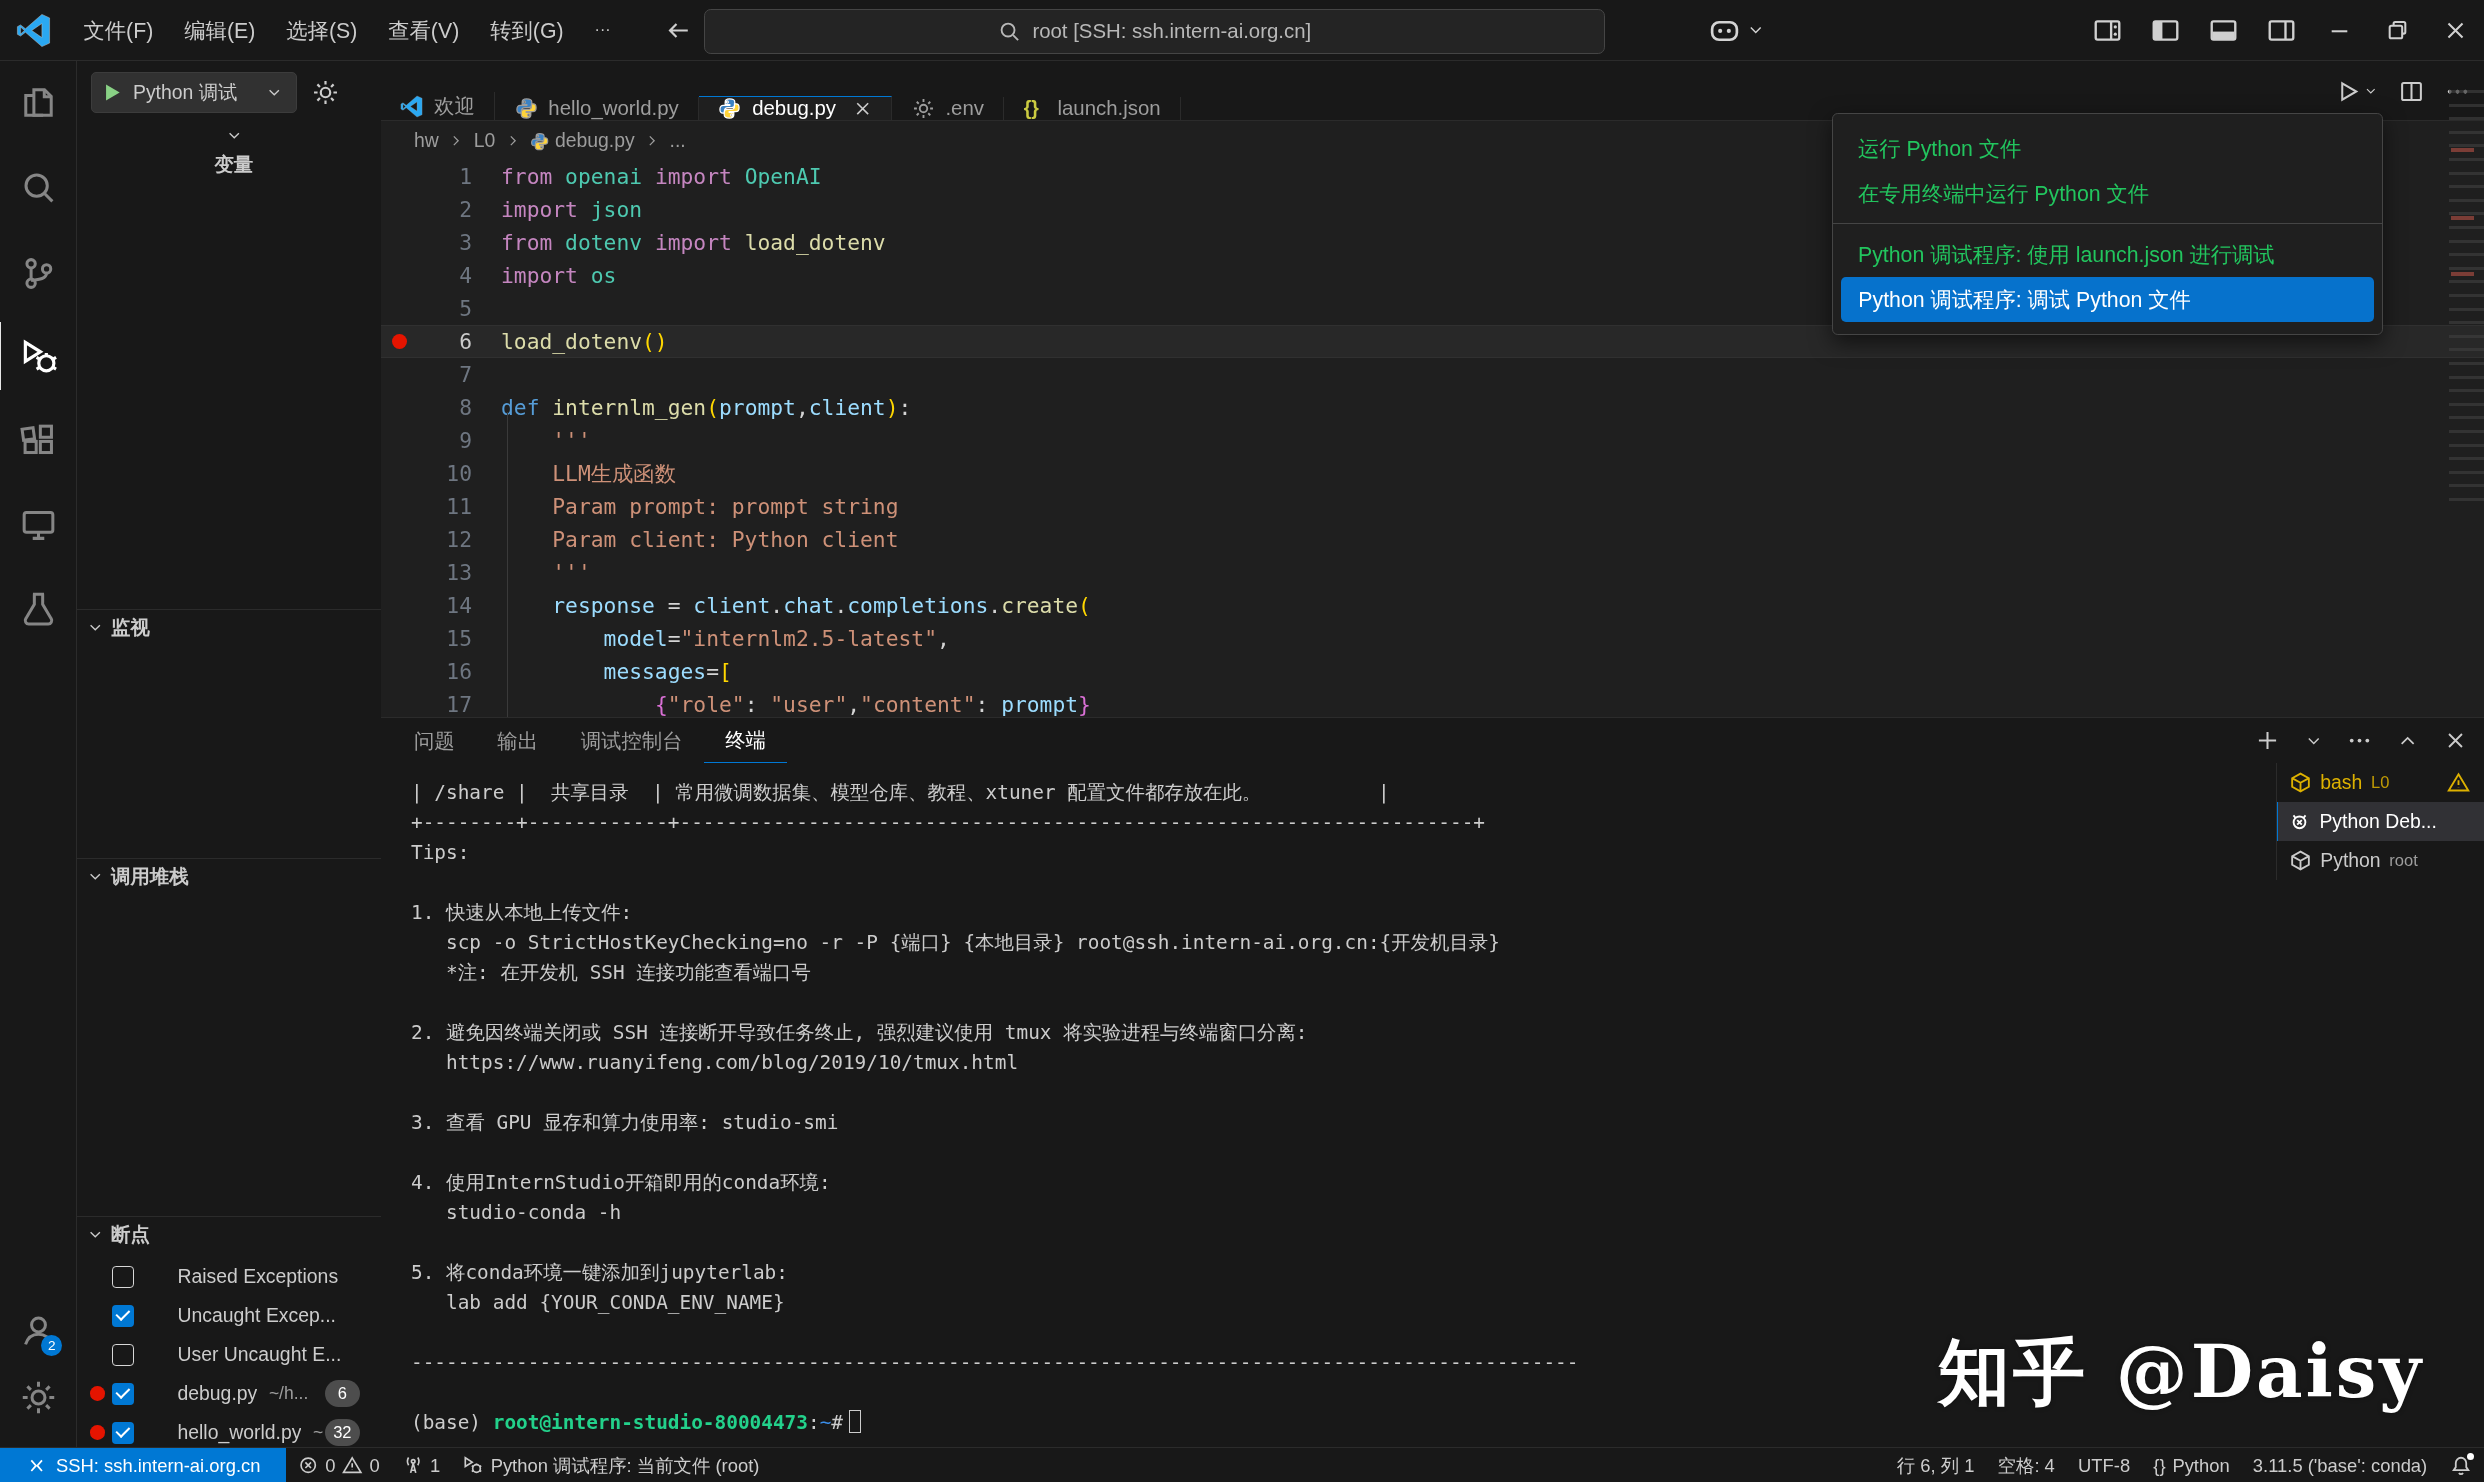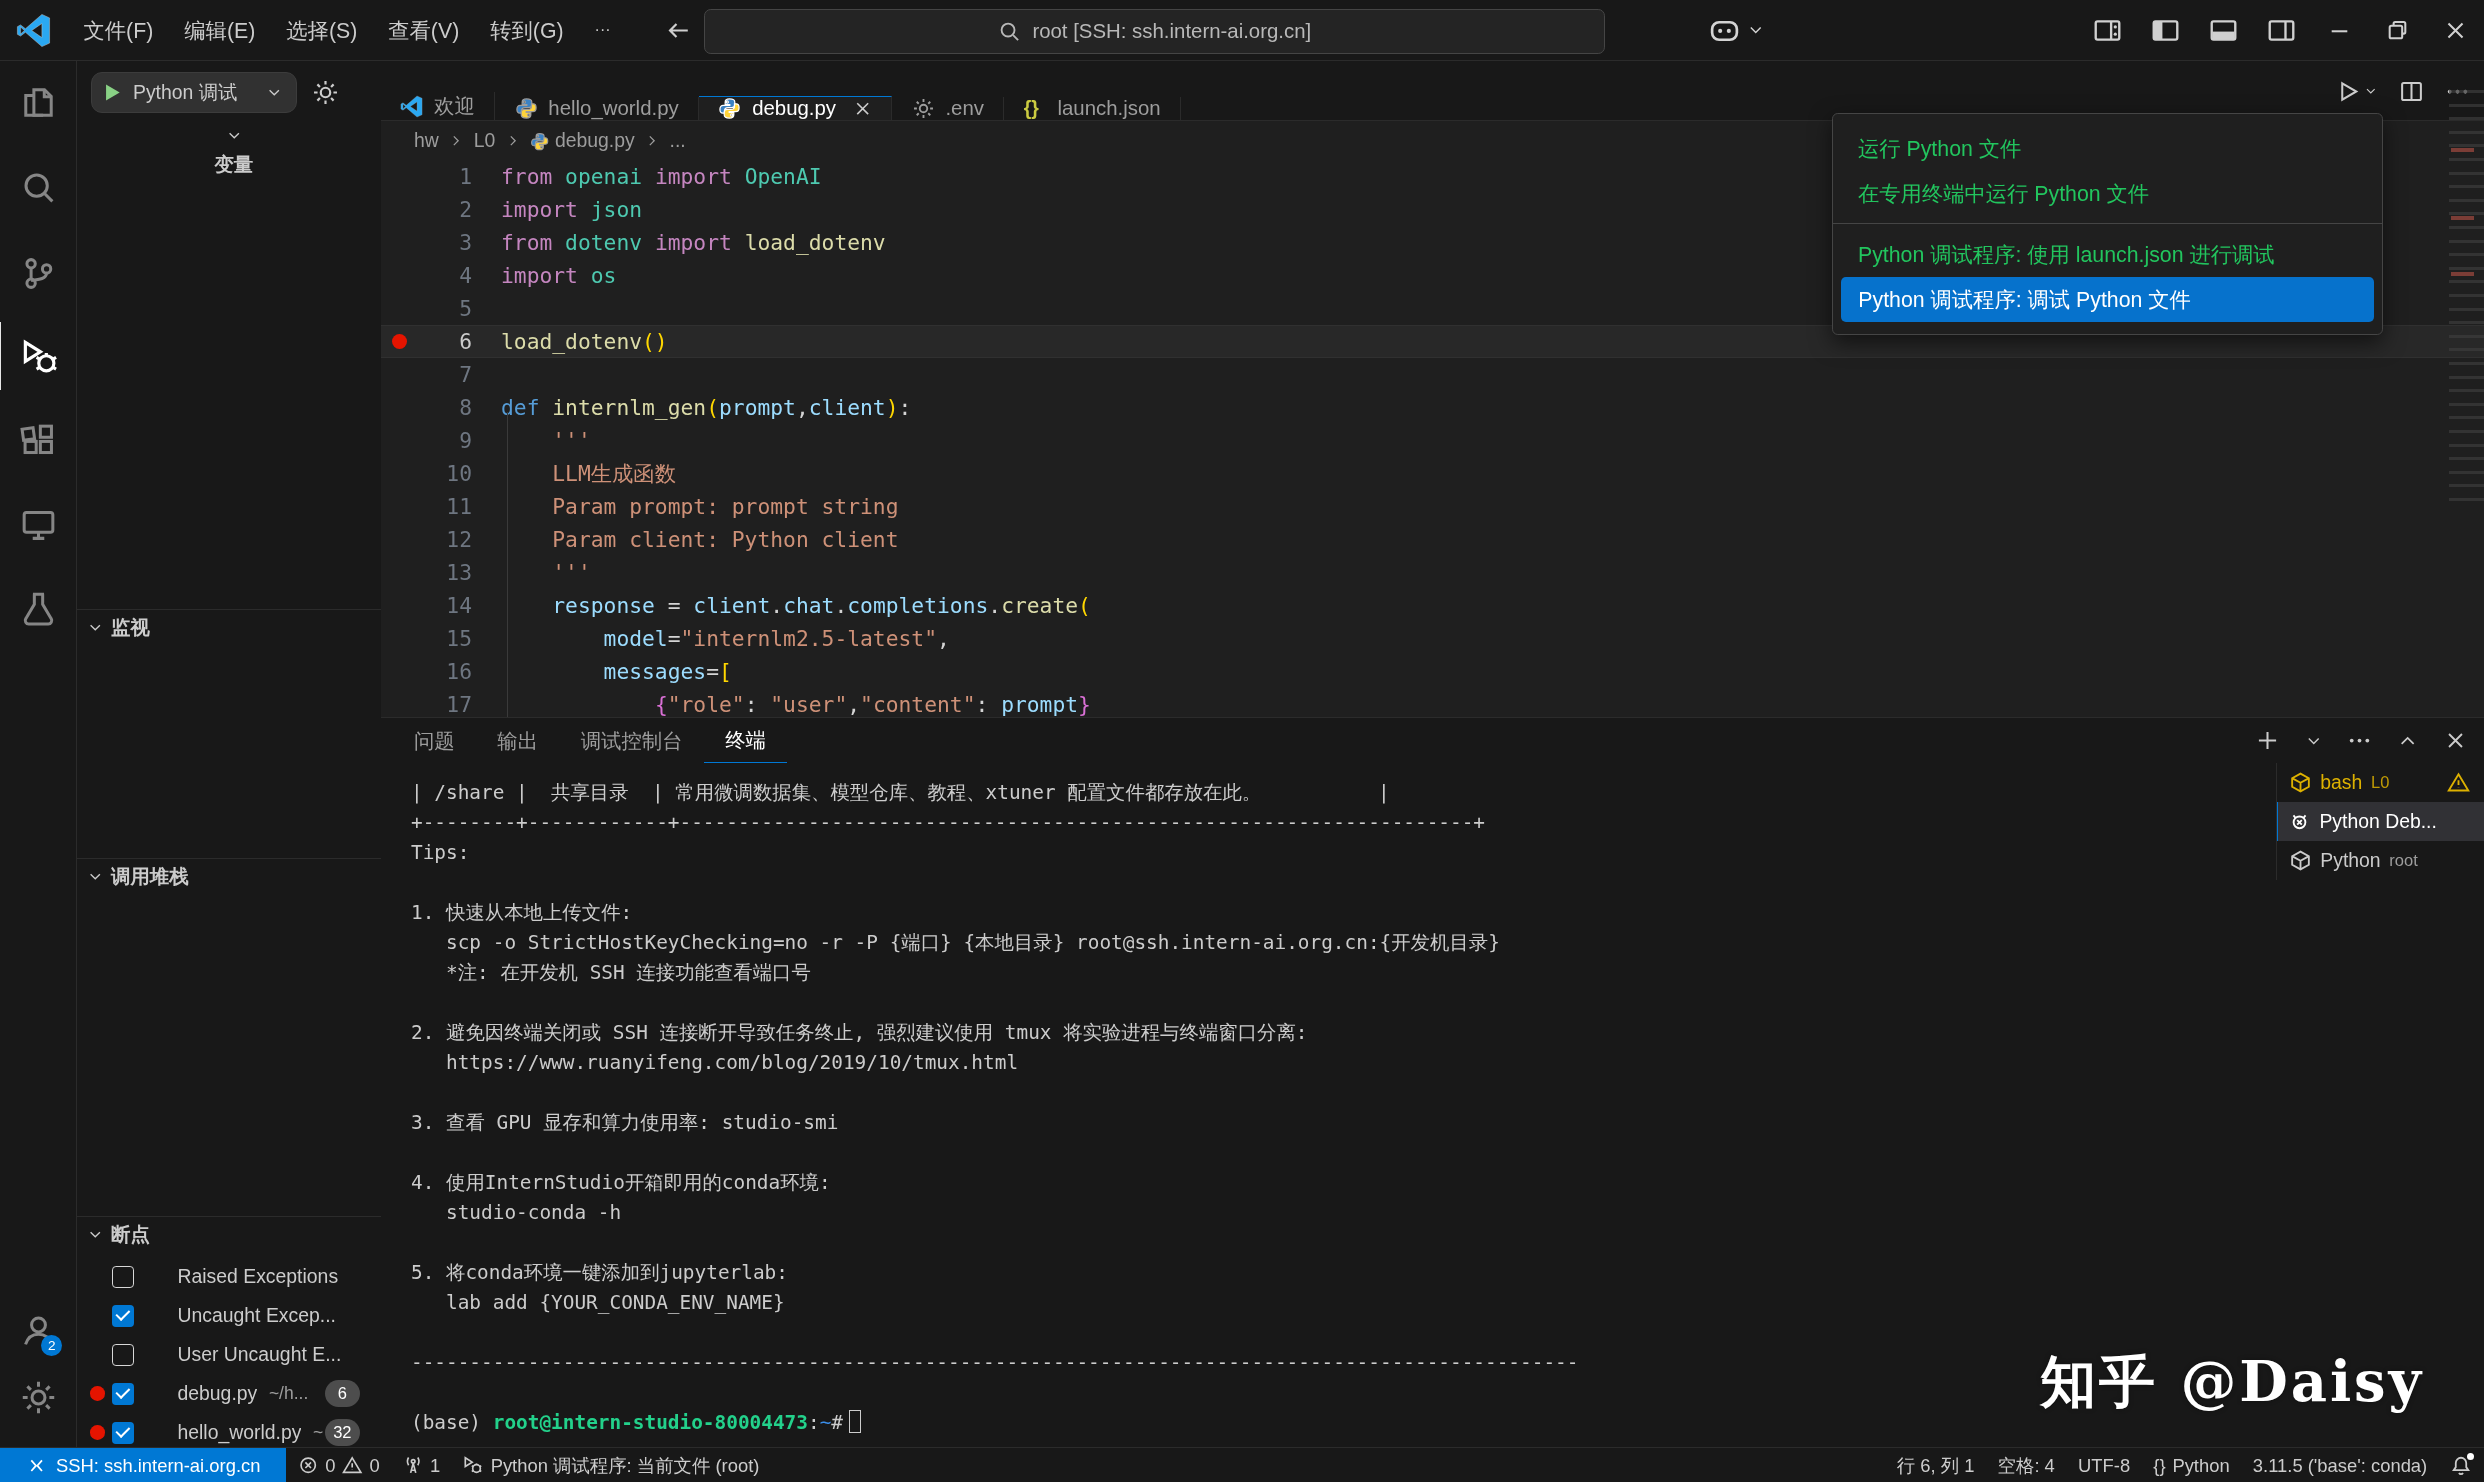--- a/index.html
+++ b/index.html
@@ -18,21 +18,21 @@
   .win-group{position:absolute;right:0;top:0;height:60px;display:flex;align-items:center;}
   .win-btn{width:58px;height:60px;display:flex;align-items:center;justify-content:center;color:#d0d0d0;}
   
   .activitybar{position:absolute;top:61px;left:0;width:76px;bottom:36px;background:#181818;border-right:1px solid #2b2b2b;}
   .ab-item{position:absolute;left:0;width:76px;height:68px;display:flex;align-items:center;justify-content:center;color:#868686;}
   .ab-item.active{color:#ffffff;border-left:1.9px solid #e7e7e7;}
   .ab-badge{position:absolute;right:13.6px;bottom:7.8px;min-width:21.3px;height:21.3px;border-radius:10.7px;background:#0078d4;color:#fff;font-size:13.6px;display:flex;align-items:center;justify-content:center;}
   
   .sidebar{position:absolute;top:61px;left:77px;width:304px;bottom:36px;background:#181818;border-right:1px solid #2b2b2b;font-size:19.4px;}
   .sb-toolbar{position:absolute;top:9.7px;left:13.6px;right:9.7px;height:43px;display:flex;align-items:center;gap:15.5px;}
-  .sb-config{width:206px;height:41px;background:#313131;border:1px solid #3c3c3c;border-radius:11px;display:flex;align-items:center;padding:0 9.7px;gap:8.7px;box-sizing:border-box;}
+  .sb-config{width:206px;height:41px;background:#313131;border:1px solid #3c3c3c;border-radius:5px;display:flex;align-items:center;padding:0 9.7px;gap:8.7px;box-sizing:border-box;}
   .sb-config .lbl{white-space:nowrap;overflow:hidden;width:124px;color:#cccccc;}
   .sec-header{position:absolute;left:0;right:0;height:36px;display:flex;align-items:center;gap:7.8px;padding-left:9.7px;font-weight:bold;color:#cccccc;border-top:1px solid #2b2b2b;box-sizing:border-box;}
   .sec-header.first{border-top:none;flex-direction:column;}
   .bp-rows{position:absolute;left:0;right:0;top:1196px;}
   .bp-row{height:39px;display:flex;align-items:center;font-size:19.4px;color:#cccccc;}
   .bp-dotslot{width:29px;display:flex;justify-content:center;margin-left:5.8px;flex:0 0 29px;}
   .red-dot{width:14.6px;height:14.6px;border-radius:50%;background:#e51400;}
   .cb{width:22px;height:22px;border-radius:3.9px;box-sizing:border-box;margin-right:10.7px;flex:0 0 22px;}
   .cb.un{border:1.9px solid #d7d7d7;background:transparent;}
   .cb.ck{background:#0078d4;position:relative;}
@@ -86,21 +86,21 @@
   .term-item.warnrow .t-detail{color:#ddb100;opacity:.85;}
   .term-item .t-warn{margin-left:auto;margin-right:13.6px;color:#ddb100;}
   
   .statusbar{position:absolute;left:0;right:0;bottom:0;height:36px;background:#181818;border-top:1px solid #2b2b2b;display:flex;align-items:center;font-size:18.4px;color:#cccccc;box-sizing:border-box;}
   .sb-remote{height:100%;background:#0078d4;color:#ffffff;display:flex;align-items:center;gap:8.7px;padding:0 26px;}
   .sb-item{display:flex;align-items:center;gap:6.8px;padding:0 11.6px;white-space:nowrap;}
   .sb-right{margin-left:auto;display:flex;align-items:center;text-align:right;}
   .bell-wrap{position:relative;}
   .bell-dot{position:absolute;right:-1.9px;top:-1.9px;width:7.8px;height:7.8px;border-radius:50%;background:#ffffff;}
   
-  .watermark{position:absolute;right:60px;bottom:62px;font-family:"DejaVu Serif",serif;font-weight:bold;font-size:56px;color:#ffffff;letter-spacing:2.9px;z-index:70;text-shadow:0 0 5.8px rgba(0,0,0,.35);}
+  .watermark{position:absolute;right:60px;bottom:62px;font-family:"DejaVu Serif",serif;font-weight:bold;font-size:72px;color:#ffffff;letter-spacing:2.9px;z-index:70;text-shadow:0 0 5.8px rgba(0,0,0,.35);}
 </style>
 </head>
 <body>
 
 <div id="app">
 
   <div class="titlebar">
     <span class="ico tb-logo">
       <svg viewBox="0 0 100 100" stroke="none">
           <path fill="#2aa8f2" d="M74 4L96 14v72L74 96 27 55l-14 11-9-5V39l9-5 14 11zM74 30L45 50l29 20zM13 40v20l11-10z"></path>

